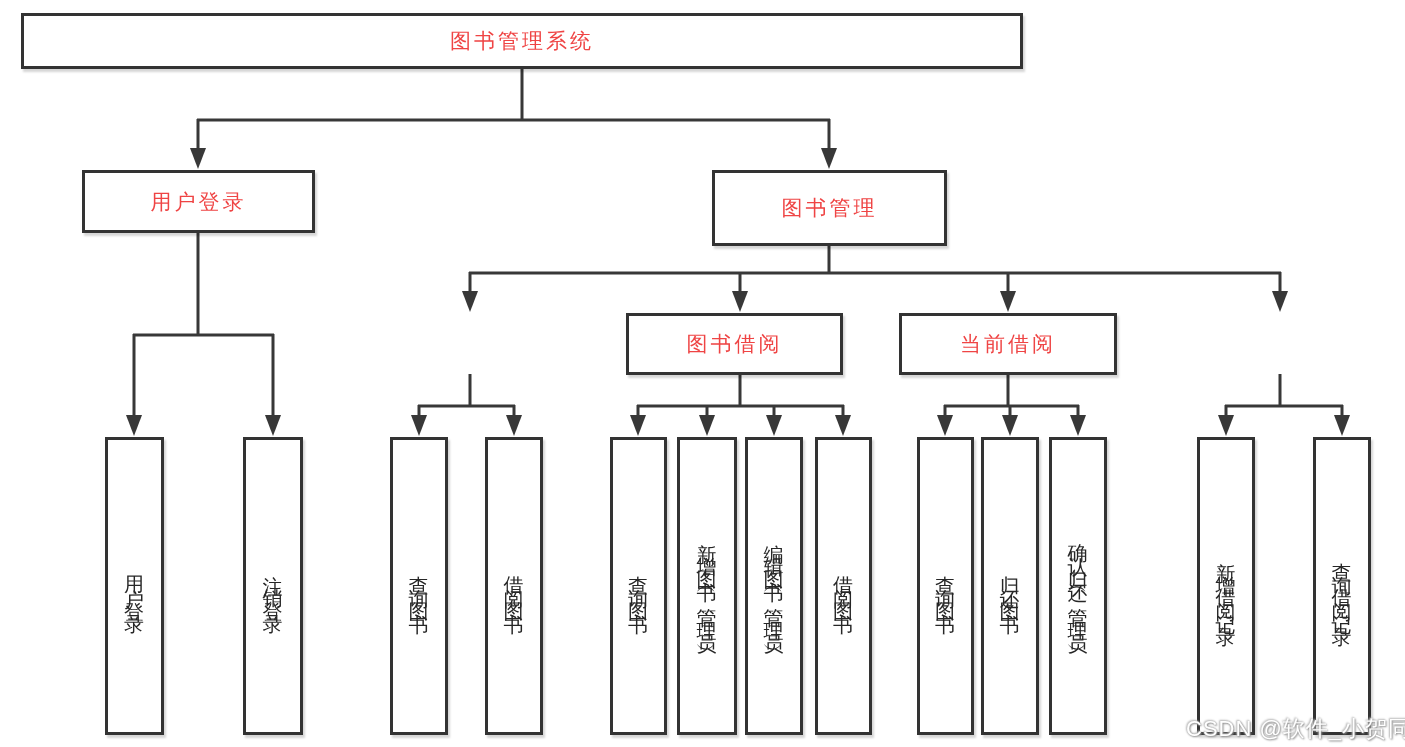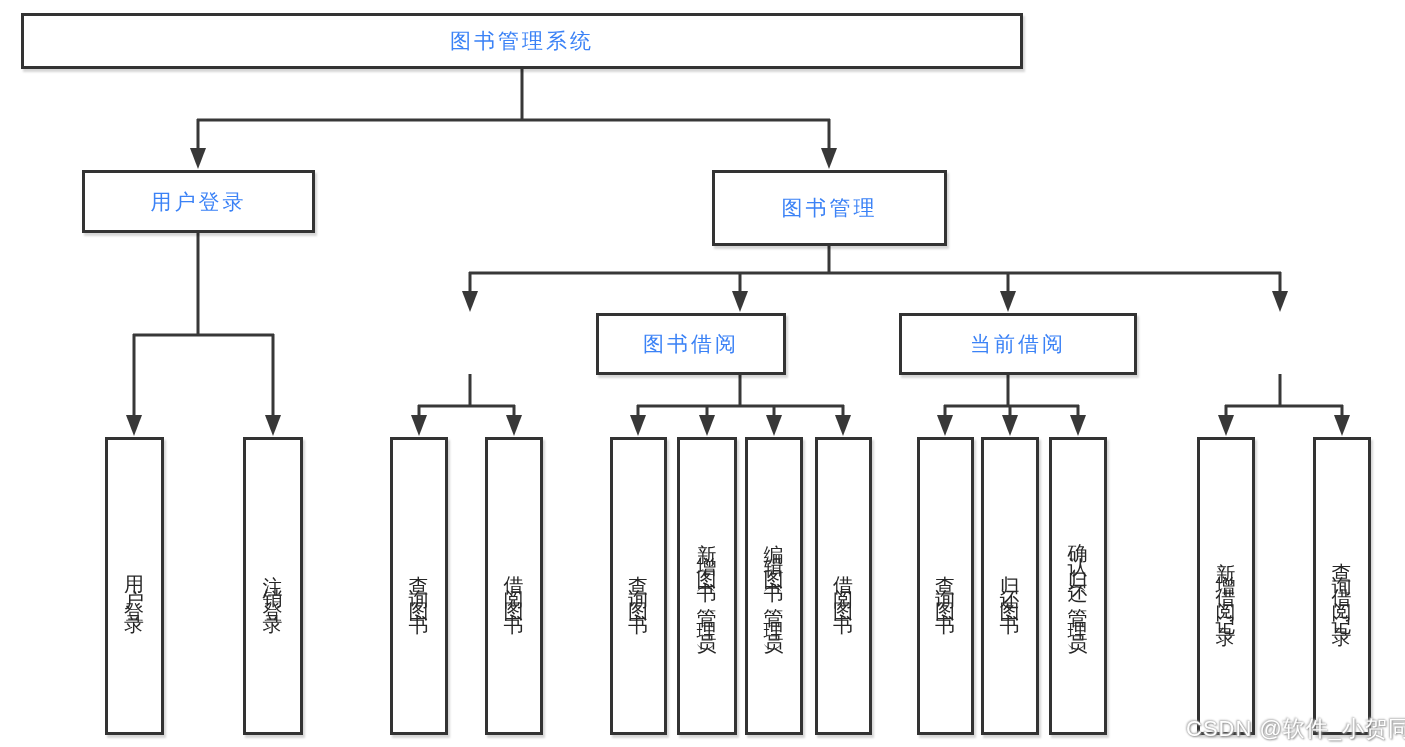--- a/index.html
+++ b/index.html
@@ -11,21 +11,21 @@
     overflow:hidden;
   }
   .edges{position:absolute;left:0;top:0;width:1405px;height:747px;}
   .box{
     position:absolute;box-sizing:border-box;
     background:#ffffff;border:3px solid #333333;
     display:flex;align-items:center;justify-content:center;
     box-shadow:2px 3px 2px rgba(0,0,0,0.16);
   }
   .hlabel{
-    font-size:21px;letter-spacing:3px;color:#3b82f6;
+    font-size:21px;letter-spacing:3px;color:#ef4444;
     white-space:nowrap;line-height:1.2;
   }
   .vlabel{
     writing-mode:vertical-rl;text-orientation:mixed;
     font-size:20px;letter-spacing:13px;color:#262626;
     line-height:1;
   }
   .watermark{
     position:absolute;left:1186px;top:714px;
     font-size:22px;letter-spacing:1px;white-space:nowrap;
@@ -106,24 +106,24 @@
     <span class="hlabel">图书管理系统</span>
   </div>
 
   <div class="box" style="left:82px;top:170px;width:233px;height:63px">
     <span class="hlabel">用户登录</span>
   </div>
   <div class="box" style="left:712px;top:170px;width:235px;height:76px">
     <span class="hlabel">图书管理</span>
   </div>
 
-  <div class="box" style="left:596px;top:313px;width:190px;height:62px">
+  <div class="box" style="left:626px;top:313px;width:217px;height:62px">
     <span class="hlabel">图书借阅</span>
   </div>
-  <div class="box" style="left:899px;top:313px;width:238px;height:62px">
+  <div class="box" style="left:899px;top:313px;width:218px;height:62px">
     <span class="hlabel">当前借阅</span>
   </div>
 
   <div class="box" style="left:105px;top:437px;width:59px;height:298px">
     <span class="vlabel">用户登录</span>
   </div>
   <div class="box" style="left:243px;top:437px;width:60px;height:298px">
     <span class="vlabel">注销登录</span>
   </div>
 

